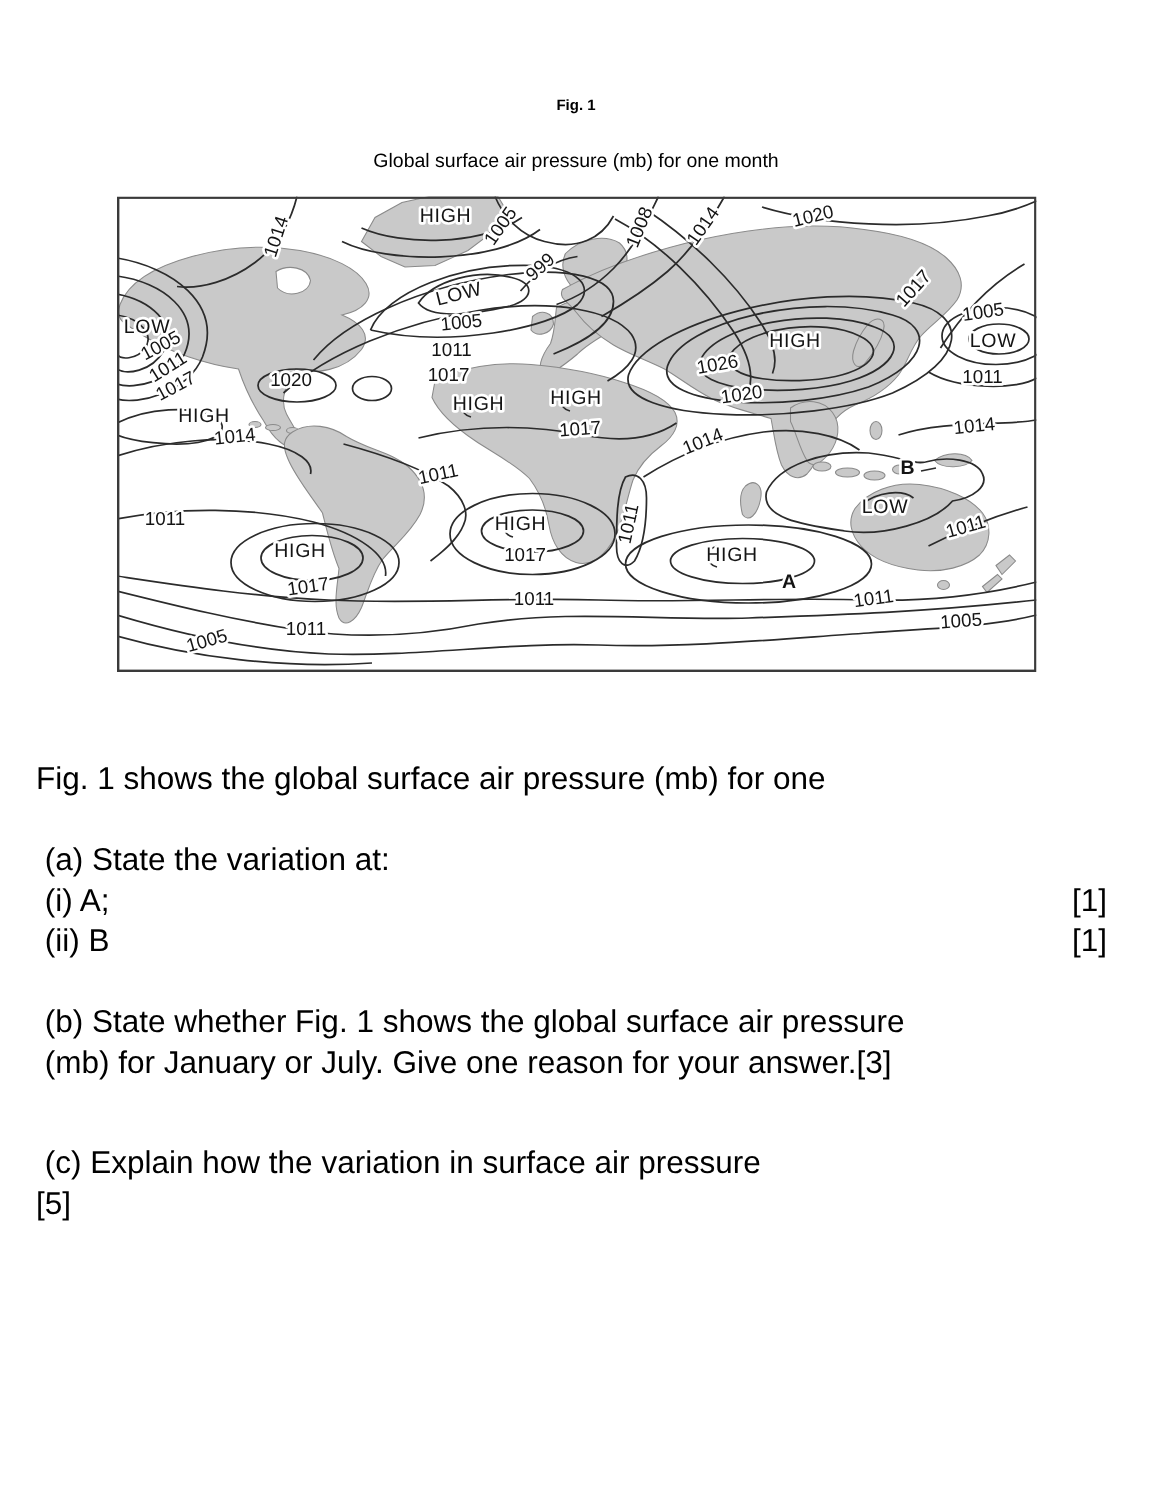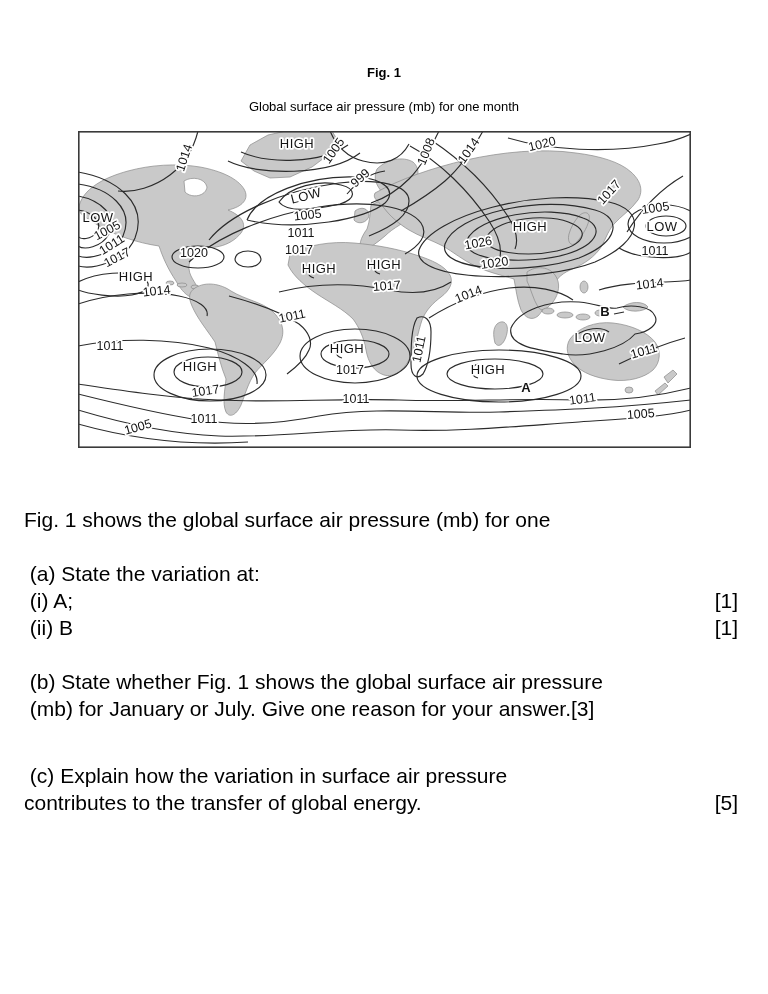--- a/index.html
+++ b/index.html
@@ -1,21 +1,21 @@
 <!DOCTYPE html>
 <html><head>
 <meta charset="utf-8">
 <style>
   html,body{margin:0;padding:0;}
   body{
     width:768px;height:994px;position:relative;background:#ffffff;color:#000;
     font-family:"Liberation Sans",sans-serif;overflow:hidden;
   }
   .fig-title{position:absolute;top:65px;left:0;width:768px;text-align:center;
-    font-size:13px;font-weight:bold;}
+    font-size:10px;font-weight:bold;}
   .fig-subtitle{position:absolute;top:99px;left:0;width:768px;text-align:center;
     font-size:13px;font-weight:normal;}
   .map-wrap{position:absolute;top:131px;left:78px;width:613px;height:317px;}
   .map-wrap svg{display:block;}
   .land{stroke:#8a8a8a;stroke-width:0.7;}
   .isobars path, .isobars ellipse{fill:none;stroke-width:1.15;}
   .mlabel{
     font-family:"Liberation Sans",sans-serif;font-size:12.5px;fill:#141414;
     stroke:#ffffff;stroke-width:3.5px;paint-order:stroke;stroke-linejoin:round;
   }
@@ -203,17 +203,16 @@
       </div>
       <div class="qline">
         <span class="qleft"> (mb) for January or July. Give one reason for your answer.[3]</span>
       </div>
     </div>
     <div class="qblock">
       <div class="qline">
         <span class="qleft"> (c) Explain how the variation in surface air pressure</span>
       </div>
       <div class="qline">
-        <span class="qleft">contributes to the transfer of global energy.</span>
         <span class="qright">[5]</span>
       </div>
     </div>
   </div>
 
 </body></html>

